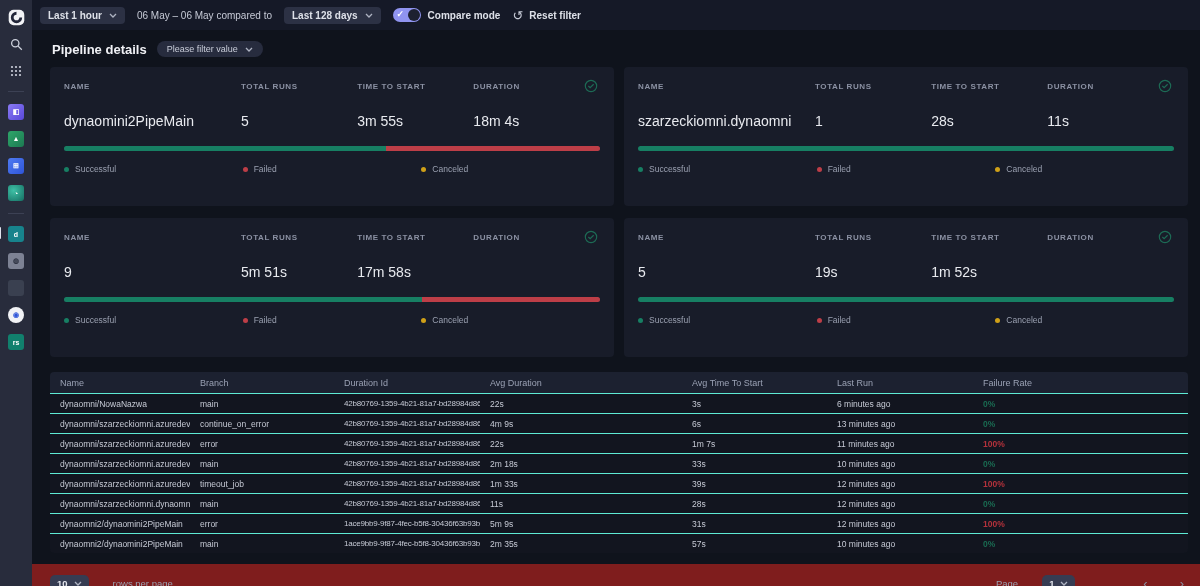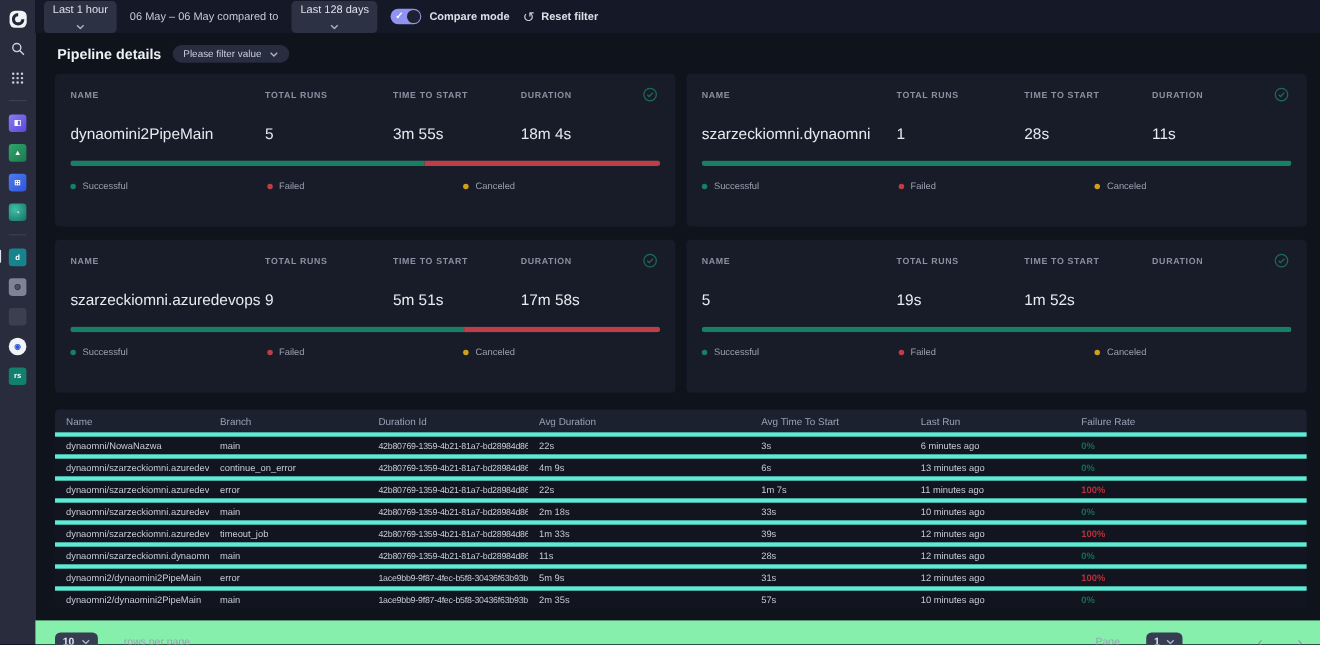--- a/index.html
+++ b/index.html
@@ -13,33 +13,33 @@
     background:#282c3c; display:flex; flex-direction:column; align-items:center;
     padding-top:8px; gap:9px; z-index:5; }
   .sb-icon { width:18px; height:18px; display:flex; align-items:center; justify-content:center; cursor:pointer; position:relative; }
   .sb-divider { width:16px; height:1px; background:#3c4154; margin:2px 0; }
   .app-tile { width:16px; height:16px; border-radius:3px; display:flex; align-items:center; justify-content:center;
     font-size:7px; font-weight:bold; color:#fff; }
   .active-bar { position:absolute; left:-8px; top:2px; width:2px; height:12px; background:#dfe2ec; border-radius:1px; }
   
   .topbar { position:absolute; left:32px; top:0; right:0; height:30px; background:#151927;
     display:flex; align-items:center; gap:12px; padding-left:8px; }
-  .pill { background:#2c3144; border-radius:4px; padding:3px 8px; font-size:10px; font-weight:normal;
-    color:#dde0e8; display:flex; align-items:center; gap:7px; cursor:pointer; white-space:nowrap;flex-direction:column; }
+  .pill { background:#2c3144; border-radius:4px; padding:3px 8px; font-size:10px; font-weight:bold;
+    color:#dde0e8; display:flex; align-items:center; gap:7px; cursor:pointer; white-space:nowrap; }
   .chev { width:8px; height:5px; display:inline-block; }
   .date-text { font-size:10px; color:#c6cad6; }
   .toggle-group { display:flex; align-items:center; gap:7px; }
   .toggle { width:28px; height:14px; border-radius:8px; background:var(--toggle); position:relative; cursor:pointer; }
   .toggle .tick { position:absolute; left:4px; top:1px; color:#fff; font-size:9px; font-weight:bold; }
   .toggle .knob { position:absolute; right:1px; top:1px; width:12px; height:12px; border-radius:50%; background:#1d2130; }
   .toggle-label, .reset-label { font-size:10px; font-weight:bold; color:#dde0e8; }
   .reset-group { display:flex; align-items:center; gap:6px; cursor:pointer; }
   .reset-glyph { font-size:13px; color:#c6cad6; line-height:1; }
   
-  .content { position:absolute; left:32px; top:30px; right:0; bottom:0; background:#86efac; }
+  .content { position:absolute; left:32px; top:30px; right:0; bottom:0; background:#7f1d1d; }
   .panel { height:534px; background:#0f131c; }
   .title-row { display:flex; align-items:center; gap:10px; padding:11px 0 10px 20px; }
   .page-title { font-size:13px; font-weight:bold; color:#f0f1f5; }
   .filter-pill { background:#272c3e; border-radius:10px; padding:3px 10px; font-size:9px; color:#c9cdd9;
     display:flex; align-items:center; gap:7px; cursor:pointer; }
   
   .cards { display:grid; grid-template-columns:1fr 1fr; gap:12px 10px; margin:0 12px 0 18px; }
   .card { background:#181c29; border-radius:4px; height:139px; padding:12px 14px; }
   .card-grid { display:grid; grid-template-columns:1.6fr 1.05fr 1.05fr 1fr 16px; align-items:center; }
   .card-label { font-size:8px; letter-spacing:.6px; color:#8b91a3; font-weight:bold; }
@@ -53,21 +53,21 @@
   .legend-item { display:flex; align-items:center; gap:6px; font-size:8.5px; color:#9aa0b0; }
   .dot { width:5px; height:5px; border-radius:50%; }
   .dot-success { background:var(--success); }
   .dot-failed { background:var(--failed); }
   .dot-canceled { background:var(--canceled); }
   
   .table-wrap { margin:15px 12px 0 18px; border-radius:4px; overflow:hidden; }
   .t-grid { display:grid; grid-template-columns:140px 144px 146px 202px 145px 146px 1fr; align-items:center; }
   .t-header { background:#1c2130; height:21px; }
   .t-header > div { font-size:9px; color:#9aa1b4; padding-left:10px; white-space:nowrap; }
-  .t-row { background:#12151f; height:20px; border-top:4px solid #5eead4; cursor:pointer; }
+  .t-row { background:#12151f; height:20px; border-top:1px solid #5eead4; cursor:pointer; }
   .t-row > div { font-size:8.5px; color:#c6cad5; padding-left:10px; white-space:nowrap; overflow:hidden; }
   .t-row .cell-id { font-size:8px; letter-spacing:-.2px; }
   .rate-ok { color:var(--rate-ok) !important; font-weight:bold; }
   .rate-bad { color:var(--rate-bad) !important; font-weight:bold; }
   
   .footer-row { display:flex; align-items:center; justify-content:space-between; margin:7px 12px 0 18px; }
   .foot-left, .foot-right { display:flex; align-items:center; gap:24px; }
   .mini-pill { background:#363c52; border-radius:5px; padding:3px 7px; font-size:9.5px; font-weight:bold;
     color:#e3e5ec; display:flex; align-items:center; gap:6px; cursor:pointer; }
   .foot-label { font-size:9.5px; color:#9aa0b0; }
@@ -264,21 +264,20 @@
         <span class="card-label">TIME TO START</span>
         <span class="card-label">DURATION</span>
         <span class="check-icon">
               <svg width="14" height="14" viewBox="0 0 16 16" fill="none" stroke="#1d6b55" stroke-width="1.3">
                 <circle cx="8" cy="8" r="6.5"></circle>
                 <polyline points="5,8 7,10 11,6"></polyline>
               </svg>
             </span>
       </div>
       <div class="card-grid">
-        <span class="card-value card-name">szarzeckiomni.azuredevops</span>
         <span class="card-value">9</span>
         <span class="card-value">5m 51s</span>
         <span class="card-value">17m 58s</span>
         <span></span>
       </div>
       <div class="card-bar">
             <div class="bar-success" style="width: 66.7%;"></div>
             <div class="bar-failed" style="width: 33.3%;"></div>
           </div>
       <div class="card-legend">

